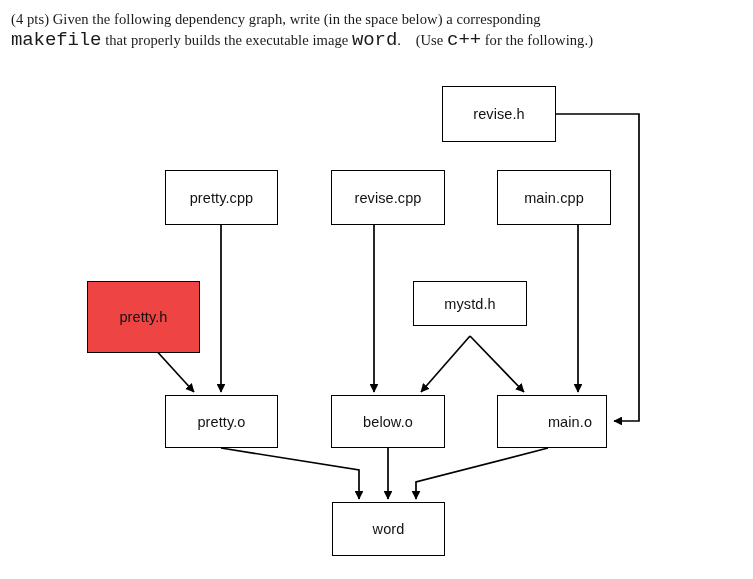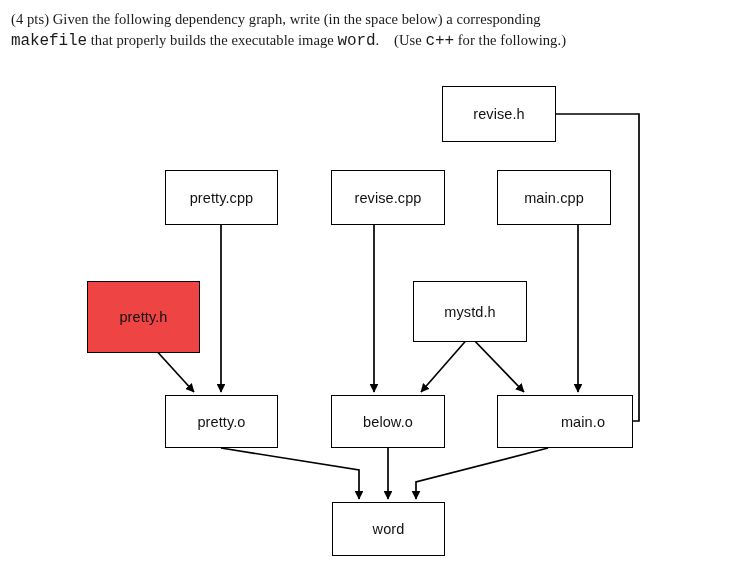--- a/index.html
+++ b/index.html
@@ -34,21 +34,21 @@
     line-height: 21px;
     color: #1a1a1a;
     letter-spacing: 0.05px;
   }
   .question .ln {
     display: block;
     white-space: nowrap;
   }
   .mono {
     font-family: "Liberation Mono", "DejaVu Sans Mono", monospace;
-    font-size: 16px;
+    font-size: 19px;
     letter-spacing: -0.1px;
   }
   .gap-wide { display: inline-block; width: 11px; }
 
   
   #diagram {
     position: absolute;
     left: 0;
     top: 70px;
     width: 753px;
@@ -122,20 +122,20 @@
 
         <path d="M 548 378 L 416 412 L 416 429" marker-end="url(#ah)"></path>
       </g>
     </svg>
 
     <div class="node" style="left: 442px; top: 16px; width: 114px; height: 56px; background: rgb(255, 255, 255); border-color: rgb(0, 0, 0);">revise.h</div>
     <div class="node" style="left: 165px; top: 100px; width: 113px; height: 55px; background: rgb(255, 255, 255); border-color: rgb(0, 0, 0);">pretty.cpp</div>
     <div class="node" style="left: 497px; top: 100px; width: 114px; height: 55px; background: rgb(255, 255, 255); border-color: rgb(0, 0, 0);">main.cpp</div>
     <div class="node" style="left: 331px; top: 100px; width: 114px; height: 55px; background: rgb(255, 255, 255); border-color: rgb(0, 0, 0);">revise.cpp</div>
     <div class="node" style="left: 87px; top: 211px; width: 113px; height: 72px; background: #ef4444; border-color: rgb(0, 0, 0);">pretty.h</div>
-    <div class="node" style="left: 413px; top: 211px; width: 114px; height: 61px; background: rgb(255, 255, 255); border-color: rgb(0, 0, 0);">mystd.h</div>
+    <div class="node" style="left: 413px; top: 211px; width: 114px; height: 45px; background: rgb(255, 255, 255); border-color: rgb(0, 0, 0);">mystd.h</div>
     <div class="node" style="left: 165px; top: 325px; width: 113px; height: 53px; background: rgb(255, 255, 255); border-color: rgb(0, 0, 0); text-align: center;">pretty.o</div>
     <div class="node" style="left: 331px; top: 325px; width: 114px; height: 53px; background: rgb(255, 255, 255); border-color: rgb(0, 0, 0);">below.o</div>
-    <div class="node" style="left: 497px; top: 325px; width: 136px; height: 53px; background: rgb(255, 255, 255); border-color: rgb(0, 0, 0); padding-left: 36px;">main.o</div>
+    <div class="node" style="left: 497px; top: 325px; width: 110px; height: 53px; background: rgb(255, 255, 255); border-color: rgb(0, 0, 0); padding-left: 36px;">main.o</div>
     <div class="node" style="left: 332px; top: 432px; width: 113px; height: 54px; background: rgb(255, 255, 255); border-color: rgb(0, 0, 0);">word</div>
 
   </div>
 </div>
 
 </body></html>

